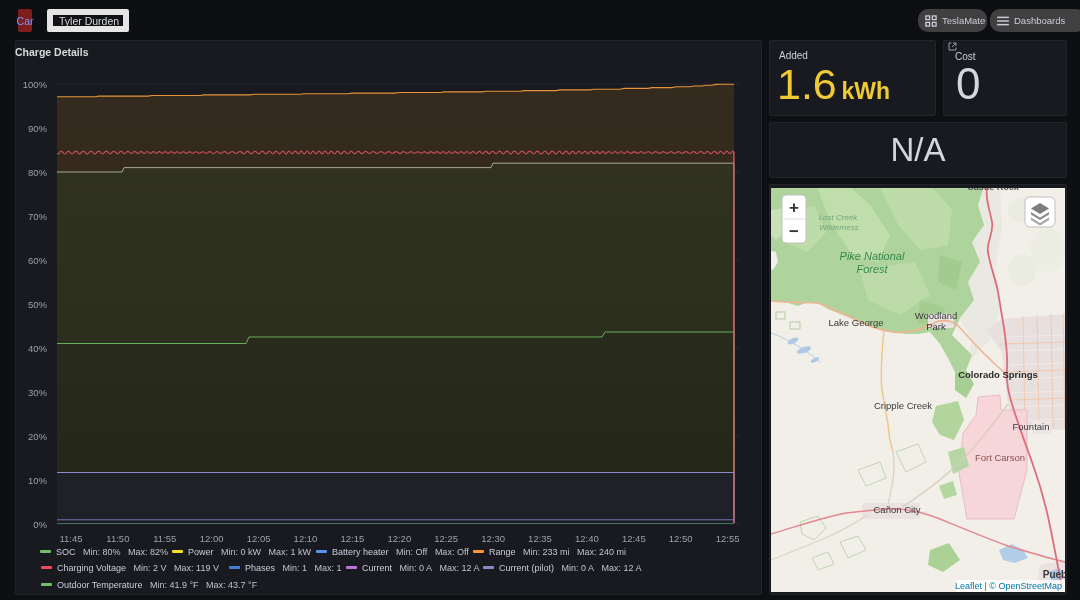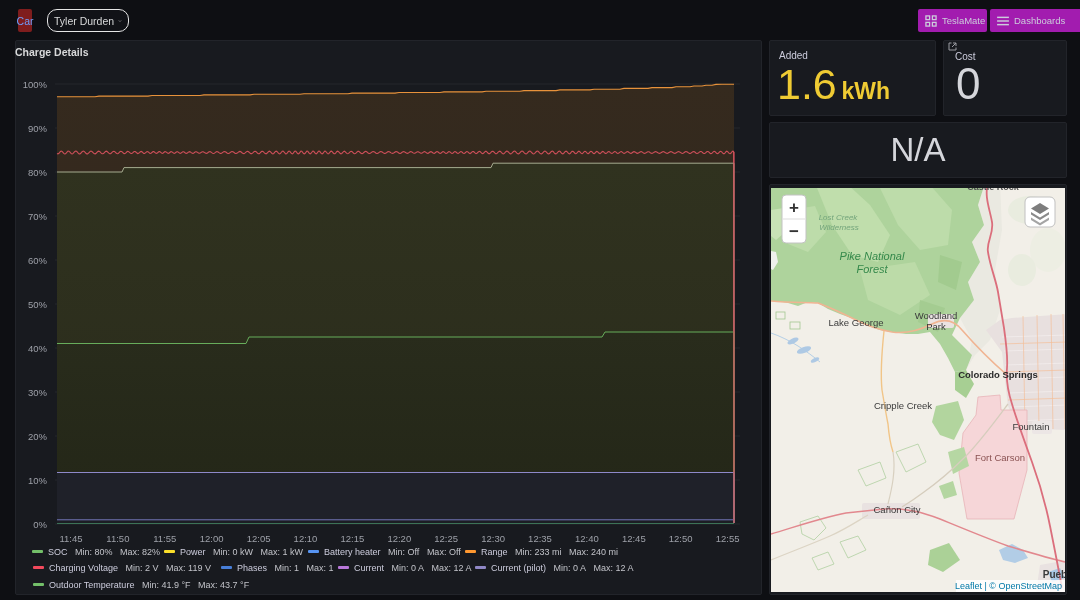--- a/index.html
+++ b/index.html
@@ -1,26 +1,26 @@
 <!DOCTYPE html>
 <html><head><meta charset="utf-8"><style>
 *{margin:0;padding:0;box-sizing:border-box}
 body{width:1080px;height:600px;background:#0e0f13;font-family:"Liberation Sans",sans-serif;position:relative;overflow:hidden}
 .panel{position:absolute;background:#181a1f;border:1px solid #22242a;border-radius:2px}
 .ax{font-family:"Liberation Sans",sans-serif;font-size:9.5px;fill:#9da0a8}
-.lrow{position:absolute;left:0;width:637px;height:16px;font-size:9px;color:#c7c8cd}
+.lrow{position:absolute;left:8px;width:637px;height:16px;font-size:9px;color:#c7c8cd}
 .li{display:inline-flex;align-items:center;white-space:nowrap}
 .dash{display:inline-block;width:11px;height:3px;border-radius:1px;margin-right:5px}
 .ln{color:#ccccdc}.lv{color:#c2c3c9}
-.btn{position:absolute;height:23px;background:#a21caf;border-radius:2px;color:#ccccdc;font-size:9.5px;display:flex;align-items:center;padding:0 7px;font-weight:500;white-space:nowrap}
+.btn{position:absolute;height:23px;background:#404040;border-radius:10px;color:#ccccdc;font-size:9.5px;display:flex;align-items:center;padding:0 7px;font-weight:500;white-space:nowrap}
 .btn svg{flex-shrink:0}
 </style></head><body>
 
 <div style="position:absolute;left:18px;top:9px;width:14px;height:23px;background:#7f1d1d;border-radius:2px;color:#6e9fff;font-size:10.5px;display:flex;align-items:center;justify-content:center;font-weight:500">Car</div>
-<div style="position:absolute;left:47px;top:9px;width:82px;height:23px;background:#111217;border:1px solid #e5e5e5;border-radius:10px;color:#d8d9da;font-size:10.5px;display:flex;align-items:center;justify-content:space-between;padding:0 6px;font-weight:500;white-space:nowrap">Tyler Durden&nbsp;<svg width="10" height="10" viewBox="0 0 10 10" style="margin-left:1px">
+<div style="position:absolute;left:47px;top:9px;width:82px;height:23px;background:#111217;border:6px solid #e5e5e5;border-radius:2px;color:#d8d9da;font-size:10.5px;display:flex;align-items:center;justify-content:space-between;padding:0 6px;font-weight:500;white-space:nowrap">Tyler Durden&nbsp;<svg width="10" height="10" viewBox="0 0 10 10" style="margin-left:1px">
       <path d="M2 3.5 L5 6.5 L8 3.5" stroke="#d8d9da" stroke-width="1.2" fill="none"></path>
     </svg></div>
 <div class="btn" style="left:918px;top:9px;width:69px">
 <svg width="12" height="12" viewBox="0 0 13 13" style="margin-right:5px">
       <g fill="none" stroke="#ccccdc" stroke-width="1.4">
         <rect x="1" y="1" width="4" height="4"></rect>
         <rect x="8" y="1" width="4" height="4"></rect>
         <rect x="1" y="8" width="4" height="4"></rect>
         <rect x="8" y="8" width="4" height="4"></rect>
       </g>

